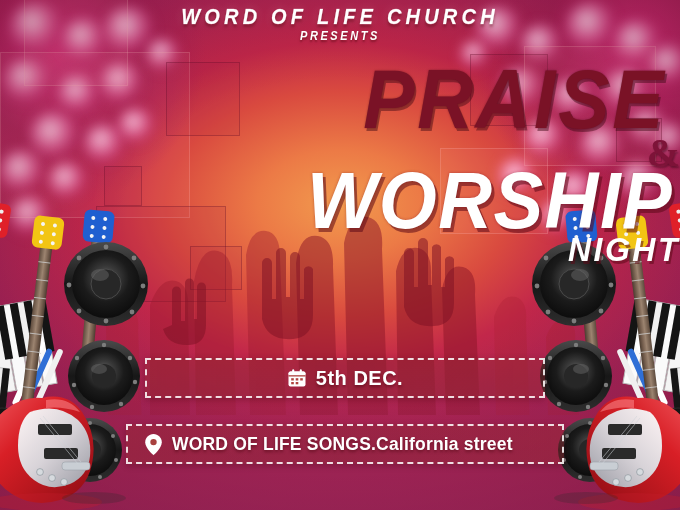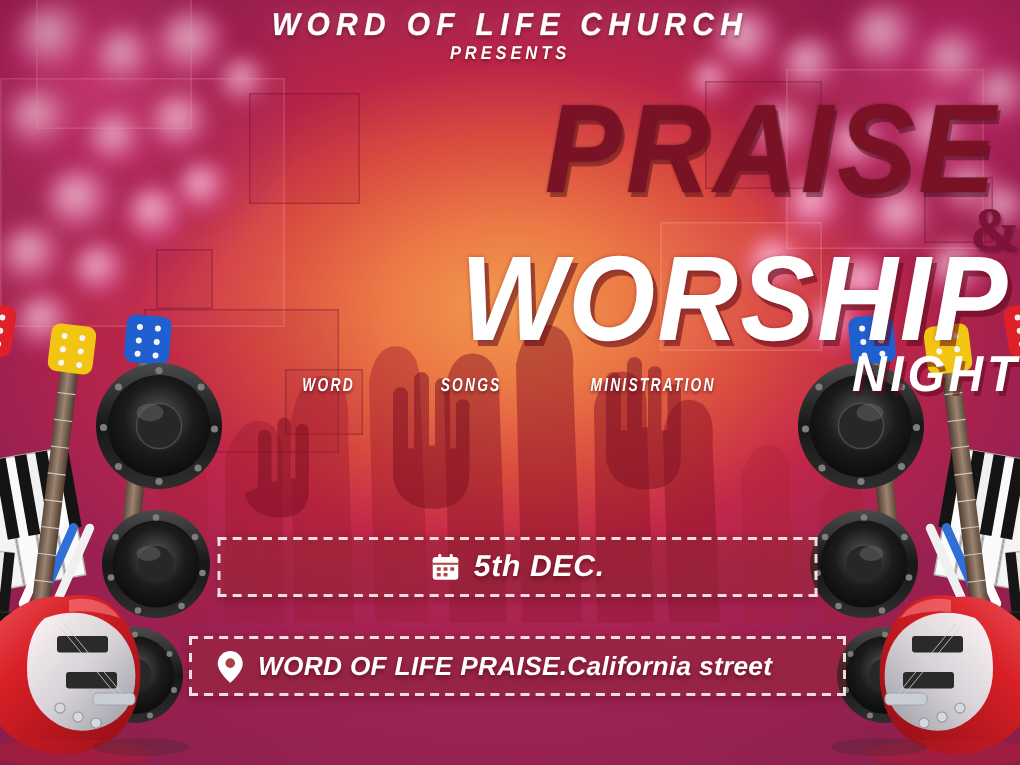--- a/index.html
+++ b/index.html
@@ -132,21 +132,21 @@
   .bar.datetime{
     left:145px; top:358px; width:400px; height:40px;
     justify-content:space-around; padding:0 18px;
   }
   .bar.venue{
     left:126px; top:424px; width:438px; height:40px;
     justify-content:flex-start; padding:0 16px;
   }
   .bar-item{ display:flex; align-items:center; gap:9px; }
   .bar-text{
-    font-size:20px; font-weight:bold; font-style:italic; color:#ffffff;
+    font-size:20px; font-weight:bold; color:#ffffff;
     letter-spacing:.5px; text-shadow:0 2px 3px rgba(80,8,20,.6);
     white-space:nowrap;
   }
   .bar.venue .bar-text{ font-size:17.5px; letter-spacing:.2px; }
   .bar-icon{ flex:0 0 auto; display:block; }
 </style>
 </head>
 <body>
 
 <div class="poster">
@@ -574,25 +574,20 @@
   <div class="church-name">WORD OF LIFE CHURCH</div>
   <div class="presents">PRESENTS</div>
 
   <div class="title-block">
     <div class="praise">PRAISE</div>
     <div class="amp">&amp;</div>
     <div class="worship">WORSHIP</div>
     <div class="night">NIGHT</div>
   </div>
 
-  <div class="tags" id="tag-row">
-      <div class="tag">WORD</div>
-      <div class="tag">SONGS</div>
-      <div class="tag">MINISTRATION</div>
-    </div>
 
   <div class="bar datetime">
     <div class="bar-item">
       <svg class="bar-icon" width="20" height="20" viewBox="0 0 20 20">
         <rect x="1.5" y="3.5" width="17" height="15" rx="2" fill="#ffffff"></rect>
         <rect x="1.5" y="3.5" width="17" height="4.2" rx="2" fill="#ffffff"></rect>
         <rect x="1.5" y="7.2" width="17" height="1.3" fill="#b0433f"></rect>
         <rect x="5.2" y="1.2" width="2" height="4" rx="1" fill="#ffffff"></rect>
         <rect x="12.8" y="1.2" width="2" height="4" rx="1" fill="#ffffff"></rect>
         <g fill="#b0433f">
@@ -607,17 +602,17 @@
     </div>
 
   </div>
 
   <div class="bar venue">
     <div class="bar-item">
       <svg class="bar-icon" width="19" height="23" viewBox="0 0 19 23">
         <path d="M9.5 1 C4.9 1 1.2 4.7 1.2 9.3 C1.2 15.3 9.5 22.2 9.5 22.2 S17.8 15.3 17.8 9.3 C17.8 4.7 14.1 1 9.5 1 Z" fill="#ffffff"></path>
         <circle cx="9.5" cy="9.1" r="3.2" fill="#a8413f"></circle>
       </svg>
-      <span class="bar-text">WORD OF LIFE PRAISE.California street</span>
+      <span class="bar-text">WORD OF LIFE SONGS.California street</span>
     </div>
   </div>
 
 </div>
 
 </body></html>

